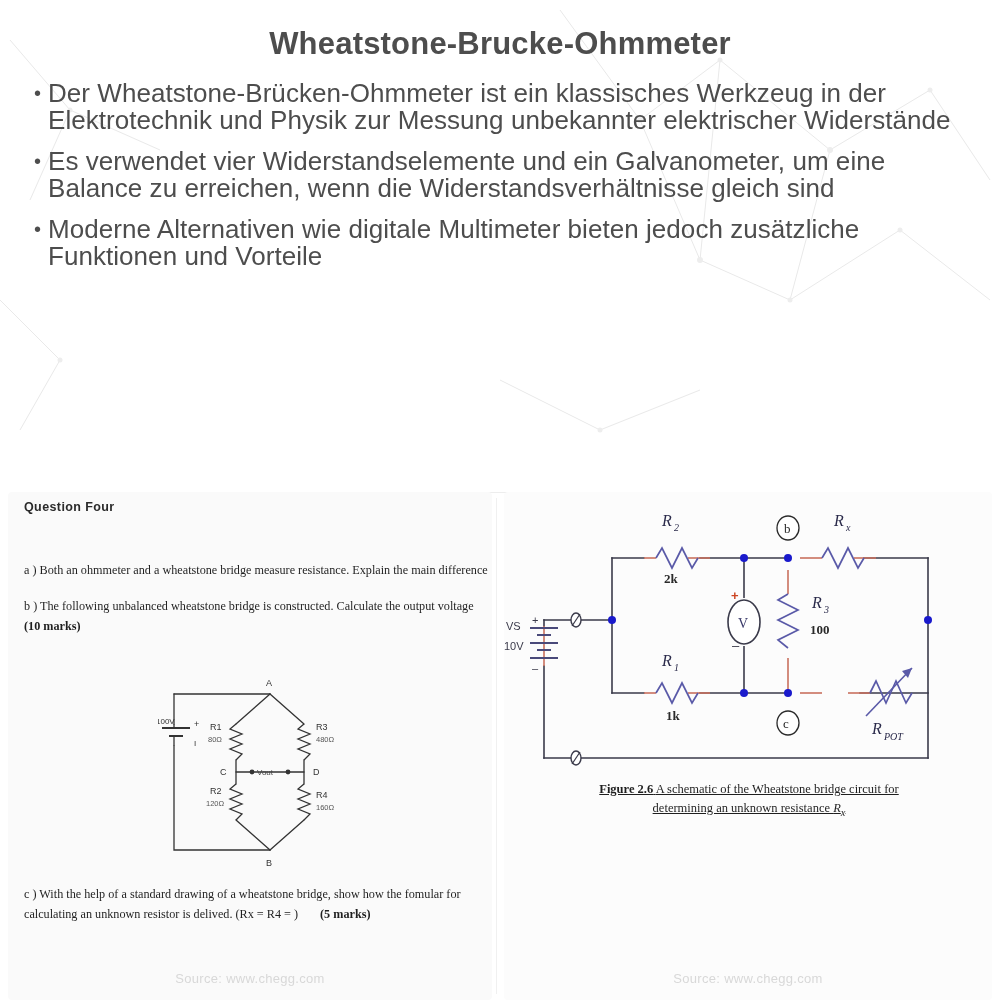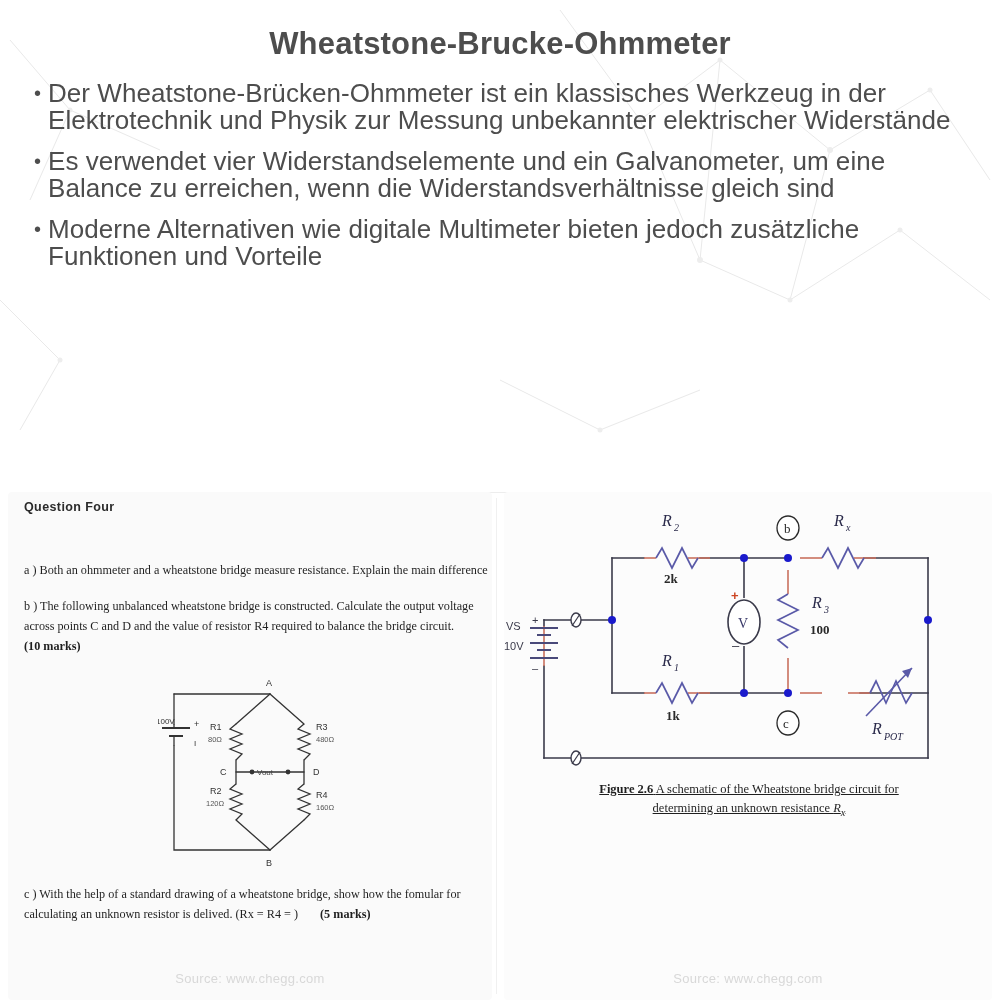--- a/index.html
+++ b/index.html
@@ -196,21 +196,20 @@
     <div class="panel panel-left">
 
       <div class="q-heading">Question Four</div>
 
       <div class="q-body q-a">
         <span class="q-line">a ) Both an ohmmeter  and a wheatstone bridge  measure resistance. Explain the main difference</span>
       </div>
 
       <div class="q-body q-b">
         <span class="q-line">b ) The following unbalanced wheatstone bridge is constructed. Calculate the output voltage</span>
-        <span class="q-line">across points C and D and the value of resistor R4 required to balance the bridge circuit.</span>
         <span class="q-line marks">(10 marks)</span>
       </div>
 
       <div class="circuit-left">
         <svg width="230" height="200" viewBox="0 0 230 200">
           <g stroke="#333" stroke-width="1.3" fill="none" stroke-linecap="round">
 
             <path d="M16 22 L112 22"></path>
             <path d="M16 22 L16 52"></path>
             <path d="M16 74 L16 178 L112 178"></path>

